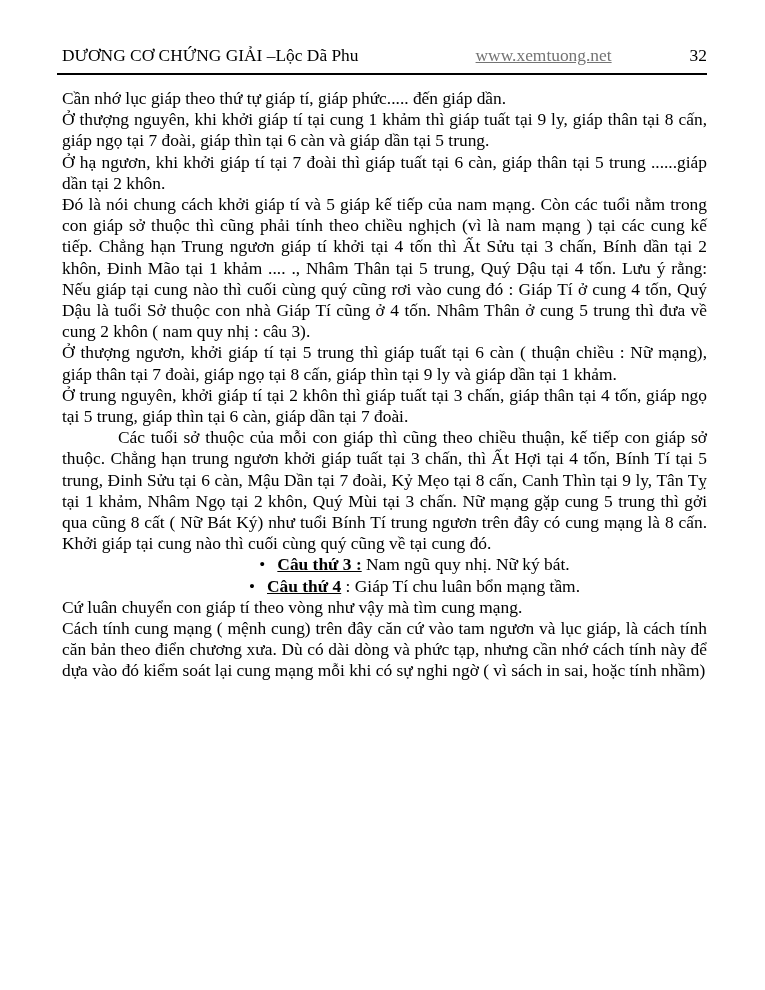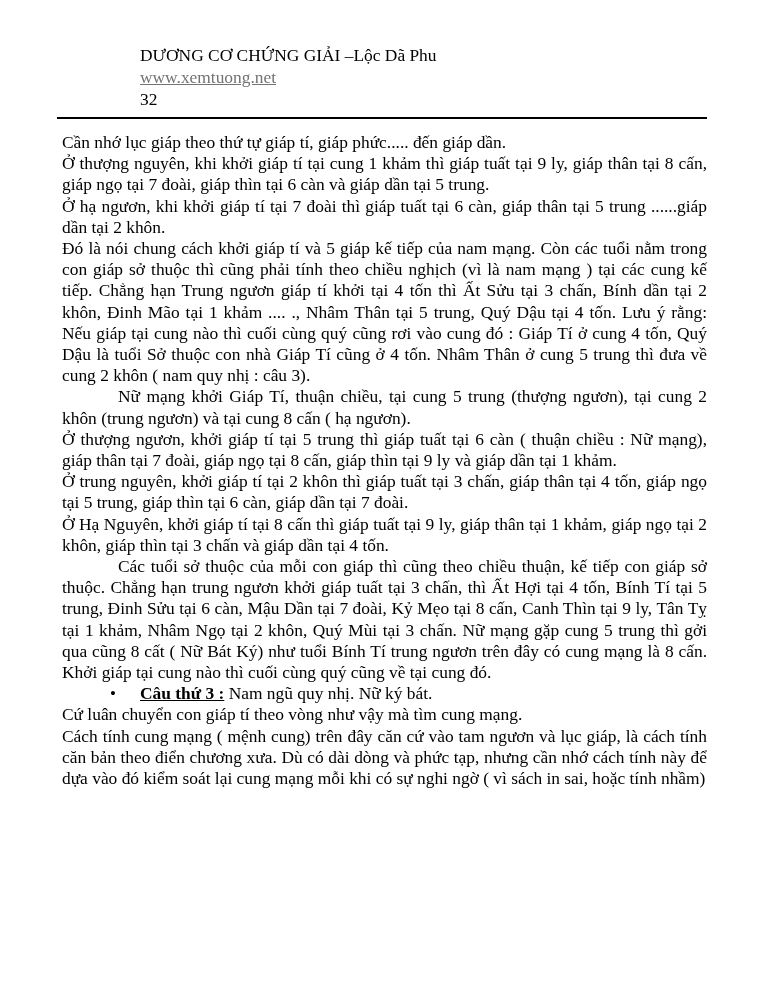--- a/index.html
+++ b/index.html
@@ -16,21 +16,20 @@
     height: 990px;
     padding: 44px 58px 0 62px;
     font-family: "Liberation Serif", "DejaVu Serif", serif;
     color: #000000;
   }
   .header {
     display: flex;
     align-items: baseline;
     font-size: 17.4px;
     line-height: 22px;
-    flex-direction: column;
   }
   .header .title {
     flex: 1;
     white-space: nowrap;
   }
   .header .link {
     color: #737373;
     text-decoration: underline;
     white-space: nowrap;
   }
@@ -46,21 +45,21 @@
   }
   .content {
     margin-top: 13px;
     width: 645px;
     font-size: 17.4px;
     line-height: 21.2px;
     text-align: justify;
   }
   .para { margin: 0; }
   .para.indent { text-indent: 56px; }
-  .para.bullet { padding-left: 48px; text-align: left; }
+  .para.bullet { padding-left: 48px; text-align: center; }
   .para.bullet .marker {
     display: inline-block;
     width: 30px;
     font-size: 17px;
   }
   .para.bullet .blabel {
     font-weight: bold;
     text-decoration: underline;
   }
 </style>
@@ -72,22 +71,21 @@
     <span class="title">DƯƠNG CƠ CHỨNG GIẢI –Lộc Dã Phu</span>
     <span class="link">www.xemtuong.net</span>
     <span class="pagenum">32</span>
   </div>
   <hr class="rule">
   <div class="content">
       <div class="para plain">Cần nhớ lục giáp theo thứ tự giáp tí, giáp phức..... đến giáp dần.</div>
       <div class="para plain">Ở thượng nguyên, khi khởi giáp tí tại cung 1 khảm thì giáp tuất tại 9 ly, giáp thân tại 8 cấn, giáp ngọ tại 7 đoài, giáp thìn tại 6 càn và giáp dần tại 5 trung.</div>
       <div class="para plain">Ở hạ ngươn, khi khởi giáp tí tại 7 đoài thì giáp tuất tại 6 càn, giáp thân tại 5 trung ......giáp dần tại 2 khôn.</div>
       <div class="para plain">Đó là nói chung cách khởi giáp tí và 5 giáp kế tiếp của nam mạng. Còn các tuổi nằm trong con giáp sở thuộc thì cũng phải tính theo chiều nghịch (vì là nam mạng ) tại các cung kế tiếp. Chẳng hạn Trung ngươn giáp tí khởi tại 4 tốn thì Ất Sửu tại 3 chấn, Bính dần tại 2 khôn, Đinh Mão tại 1 khảm .... ., Nhâm Thân tại 5 trung, Quý Dậu tại 4 tốn. Lưu ý rằng: Nếu giáp tại cung nào thì cuối cùng quý cũng rơi vào cung đó : Giáp Tí ở cung 4 tốn, Quý Dậu là tuổi Sở thuộc con nhà Giáp Tí cũng ở 4 tốn. Nhâm Thân ở cung 5 trung thì đưa về cung 2 khôn ( nam quy nhị : câu 3).</div>
-      <div class="para indent">Nữ mạng khởi Giáp Tí, thuận chiều, tại cung 5 trung (thượng ngươn), tại cung 2 khôn (trung ngươn) và tại cung 8 cấn ( hạ ngươn).</div>
       <div class="para plain">Ở thượng ngươn, khởi giáp tí tại 5 trung thì giáp tuất tại 6 càn ( thuận chiều : Nữ mạng), giáp thân tại 7 đoài, giáp ngọ tại 8 cấn, giáp thìn tại 9 ly và giáp dần tại 1 khảm.</div>
       <div class="para plain">Ở trung nguyên, khởi giáp tí tại 2 khôn thì giáp tuất tại 3 chấn, giáp thân tại 4 tốn, giáp ngọ tại 5 trung, giáp thìn tại 6 càn, giáp dần tại 7 đoài.</div>
-      <div class="para plain">Ở Hạ Nguyên, khởi giáp tí tại 8 cấn thì giáp tuất tại 9 ly, giáp thân tại 1 khảm, giáp ngọ tại 2 khôn, giáp thìn tại 3 chấn và giáp dần tại 4 tốn.</div>
       <div class="para indent">Các tuổi sở thuộc của mỗi con giáp thì cũng theo chiều thuận, kế tiếp con giáp sở thuộc. Chẳng hạn trung ngươn khởi giáp tuất tại 3 chấn, thì Ất Hợi tại 4 tốn, Bính Tí tại 5 trung, Đinh Sửu tại 6 càn, Mậu Dần tại 7 đoài, Kỷ Mẹo tại 8 cấn, Canh Thìn tại 9 ly, Tân Tỵ tại 1 khảm, Nhâm Ngọ tại 2 khôn, Quý Mùi tại 3 chấn. Nữ mạng gặp cung 5 trung thì gởi qua cũng 8 cất ( Nữ Bát Ký) như tuổi Bính Tí trung ngươn trên đây có cung mạng là 8 cấn. Khởi giáp tại cung nào thì cuối cùng quý cũng về tại cung đó.</div>
       <div class="para bullet"><span class="marker">•</span><span class="blabel">Câu thứ 3 :</span><span> Nam ngũ quy nhị. Nữ ký bát.</span></div>
+      <div class="para bullet"><span class="marker">•</span><span class="blabel">Câu thứ 4</span><span> : Giáp Tí chu luân bổn mạng tầm.</span></div>
       <div class="para plain">Cứ luân chuyển con giáp tí theo vòng như vậy mà tìm cung mạng.</div>
       <div class="para plain">Cách tính cung mạng ( mệnh cung) trên đây căn cứ vào tam ngươn và lục giáp, là cách tính căn bản theo điển chương xưa. Dù có dài dòng và phức tạp, nhưng cần nhớ cách tính này để dựa vào đó kiểm soát lại cung mạng mỗi khi có sự nghi ngờ ( vì sách in sai, hoặc tính nhầm)</div>
     </div>
 </div>
 
 </body></html>

